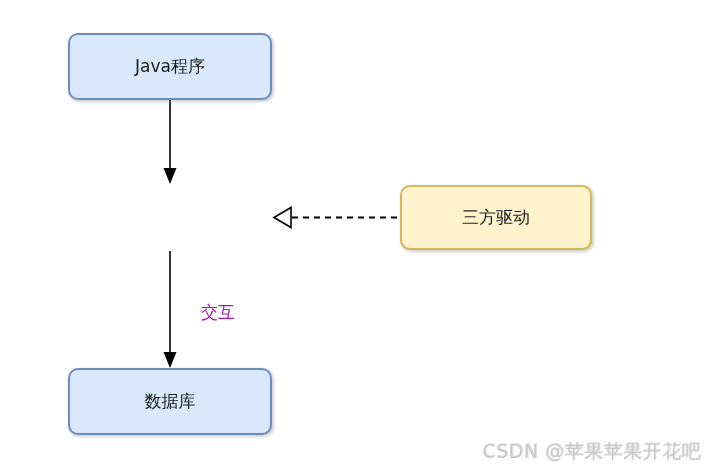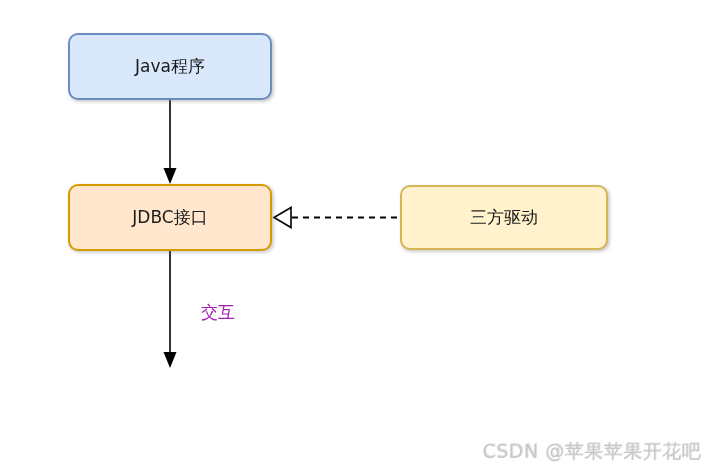--- a/index.html
+++ b/index.html
@@ -30,21 +30,21 @@
     border-radius: 10px;
     display: flex;
     align-items: center;
     justify-content: center;
     font-size: 17px;
     color: #1a1a1a;
     box-shadow: 1.5px 1.5px 3px rgba(120,120,120,0.35);
   }
   .node-java     { left: 68px;  top: 33px;  width: 204px; height: 67px; }
   .node-jdbc     { left: 68px;  top: 184px; width: 204px; height: 67px; }
-  .node-driver   { left: 400px; top: 185px; width: 208px; height: 65px; }
+  .node-driver   { left: 400px; top: 185px; width: 192px; height: 65px; }
   .node-database { left: 68px;  top: 368px; width: 204px; height: 67px; }
   .edge-label {
     position: absolute;
     left: 198px;
     top: 301px;
     font-size: 17px;
     color: #a21caf;
     background: #ffffff;
     padding: 0 3px;
   }
@@ -79,26 +79,26 @@
     <g>
       <line x1="292" y1="217.5" x2="400" y2="217.5" stroke="#000000" stroke-width="1.8" stroke-dasharray="6 5"></line>
       <polygon points="274,217.5 291,207.5 291,227.5" fill="#ffffff" stroke="#000000" stroke-width="1.6"></polygon>
     </g>
   </svg>
 
   <div class="node node-java" style="background: rgb(218, 232, 252); border-color: rgb(108, 142, 191);">
     <span>Java程序</span>
   </div>
 
-  <div class="node node-jdbc" style="background: rgb(255, 230, 204); border-color: rgb(215, 155, 0);">
-    <span>JDBC接口</span>
-  </div>
 
   <div class="node node-driver" style="background: rgb(255, 242, 204); border-color: rgb(214, 182, 86);">
     <span>三方驱动</span>
   </div>
 
+  <div class="node node-database" style="background: rgb(218, 232, 252); border-color: rgb(108, 142, 191);">
+    <span>数据库</span>
+  </div>
 
   <div class="edge-label">交互</div>
 
   <div class="watermark" style="color: rgb(200, 200, 200); margin-left: 16px;">CSDN @苹果苹果开花吧</div>
 
 </div>
 
 </body></html>

